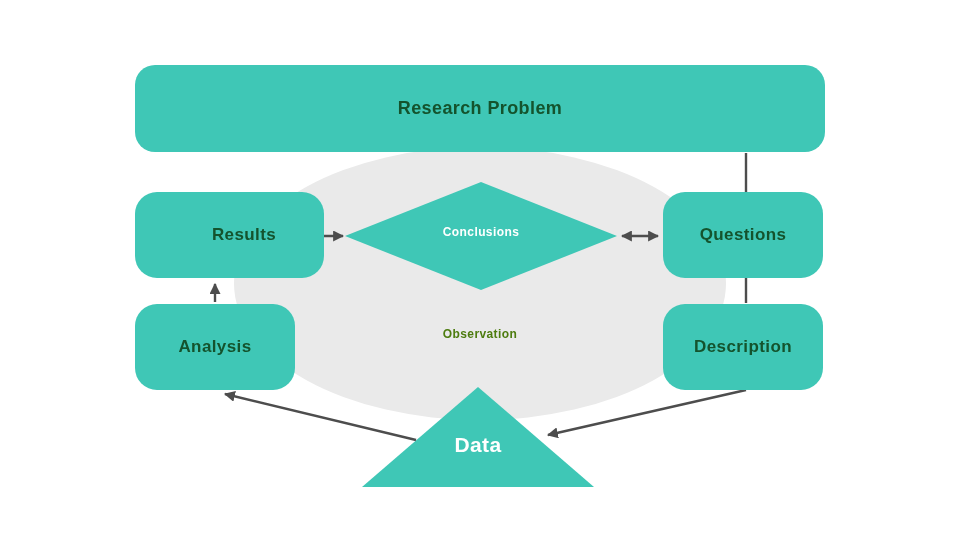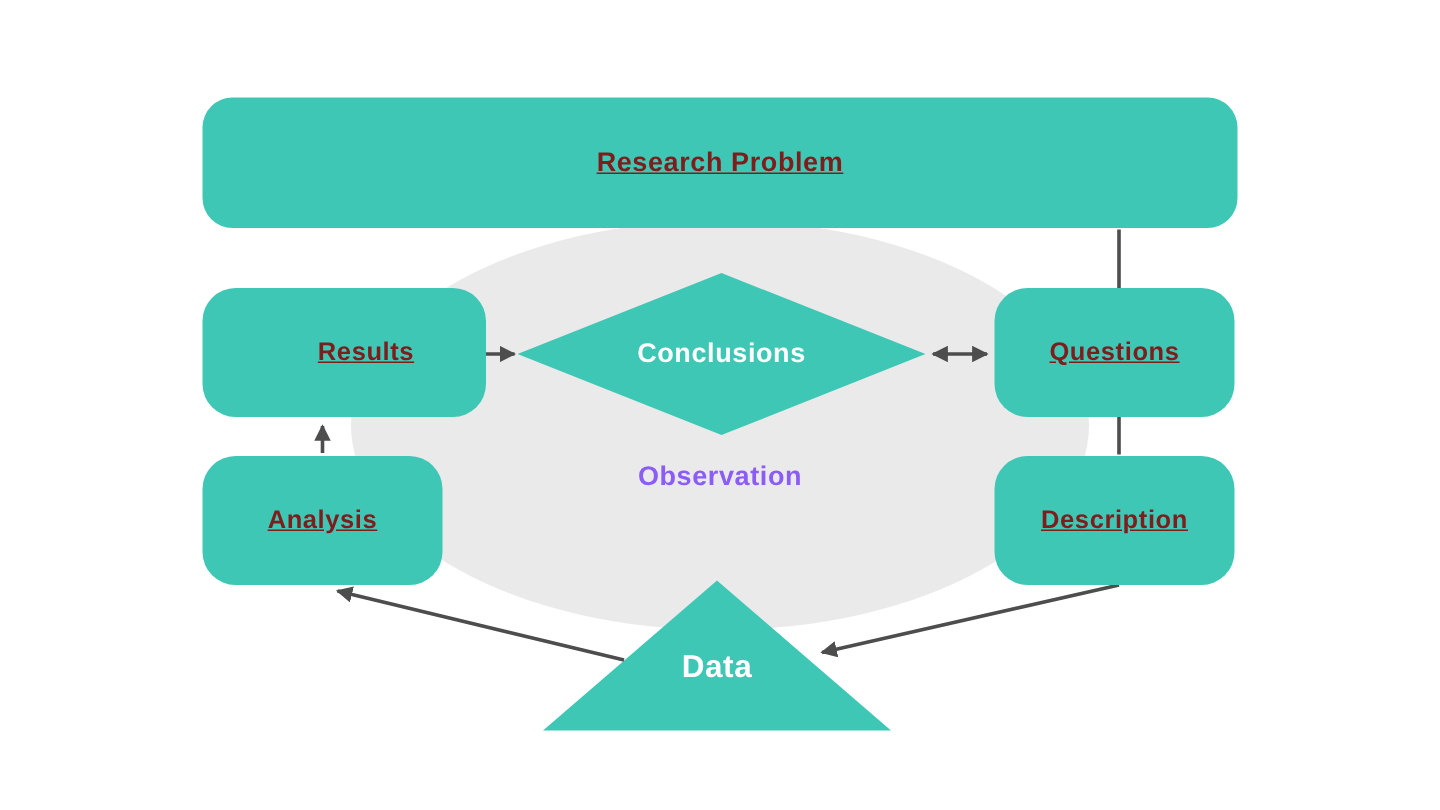--- a/index.html
+++ b/index.html
@@ -29,29 +29,28 @@
     position: absolute;
     left: 0;
     top: 0;
     width: 960px;
     height: 540px;
     z-index: 2;
   }
   .node {
     position: absolute;
     background: #3FC7B6;
-    color: #7f1d1d;
+    color: #14532d;
     display: flex;
     align-items: center;
     justify-content: center;
     font-weight: 700;
     letter-spacing: 0.4px;
     z-index: 3;
     text-align: center;
-    text-decoration: underline;
   }
   .node-research {
     left: 135px;
     top: 65px;
     width: 690px;
     height: 87px;
     border-radius: 20px;
     font-size: 18px;
   }
   .node-box {
@@ -70,27 +69,27 @@
     text-align: center;
     color: #ffffff;
     font-weight: 700;
     letter-spacing: 0.4px;
     z-index: 4;
     pointer-events: none;
   }
   .label-conclusions {
     left: 371px;
     top: 225px;
-    font-size: 18px;
+    font-size: 12px;
   }
   .label-observation {
     left: 370px;
-    top: 307px;
-    font-size: 18px;
-    color: #8b5cf6;
+    top: 327px;
+    font-size: 12px;
+    color: #4d7c0f;
   }
   .label-data-collection {
     left: 368px;
     top: 432px;
     font-size: 21px;
     line-height: 26px;
   }
 </style>
 </head>
 <body>

